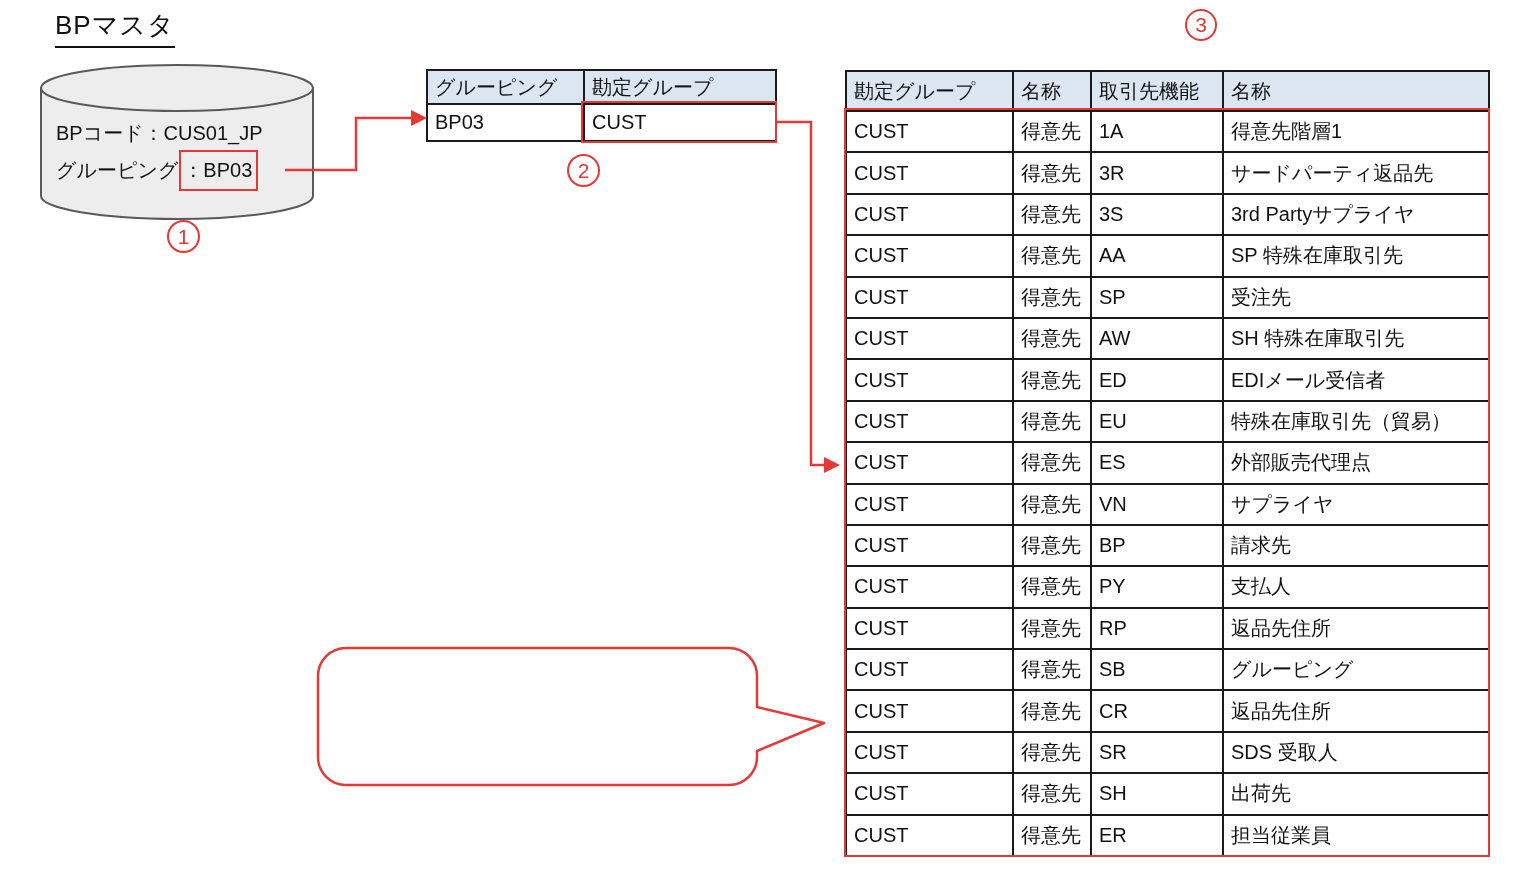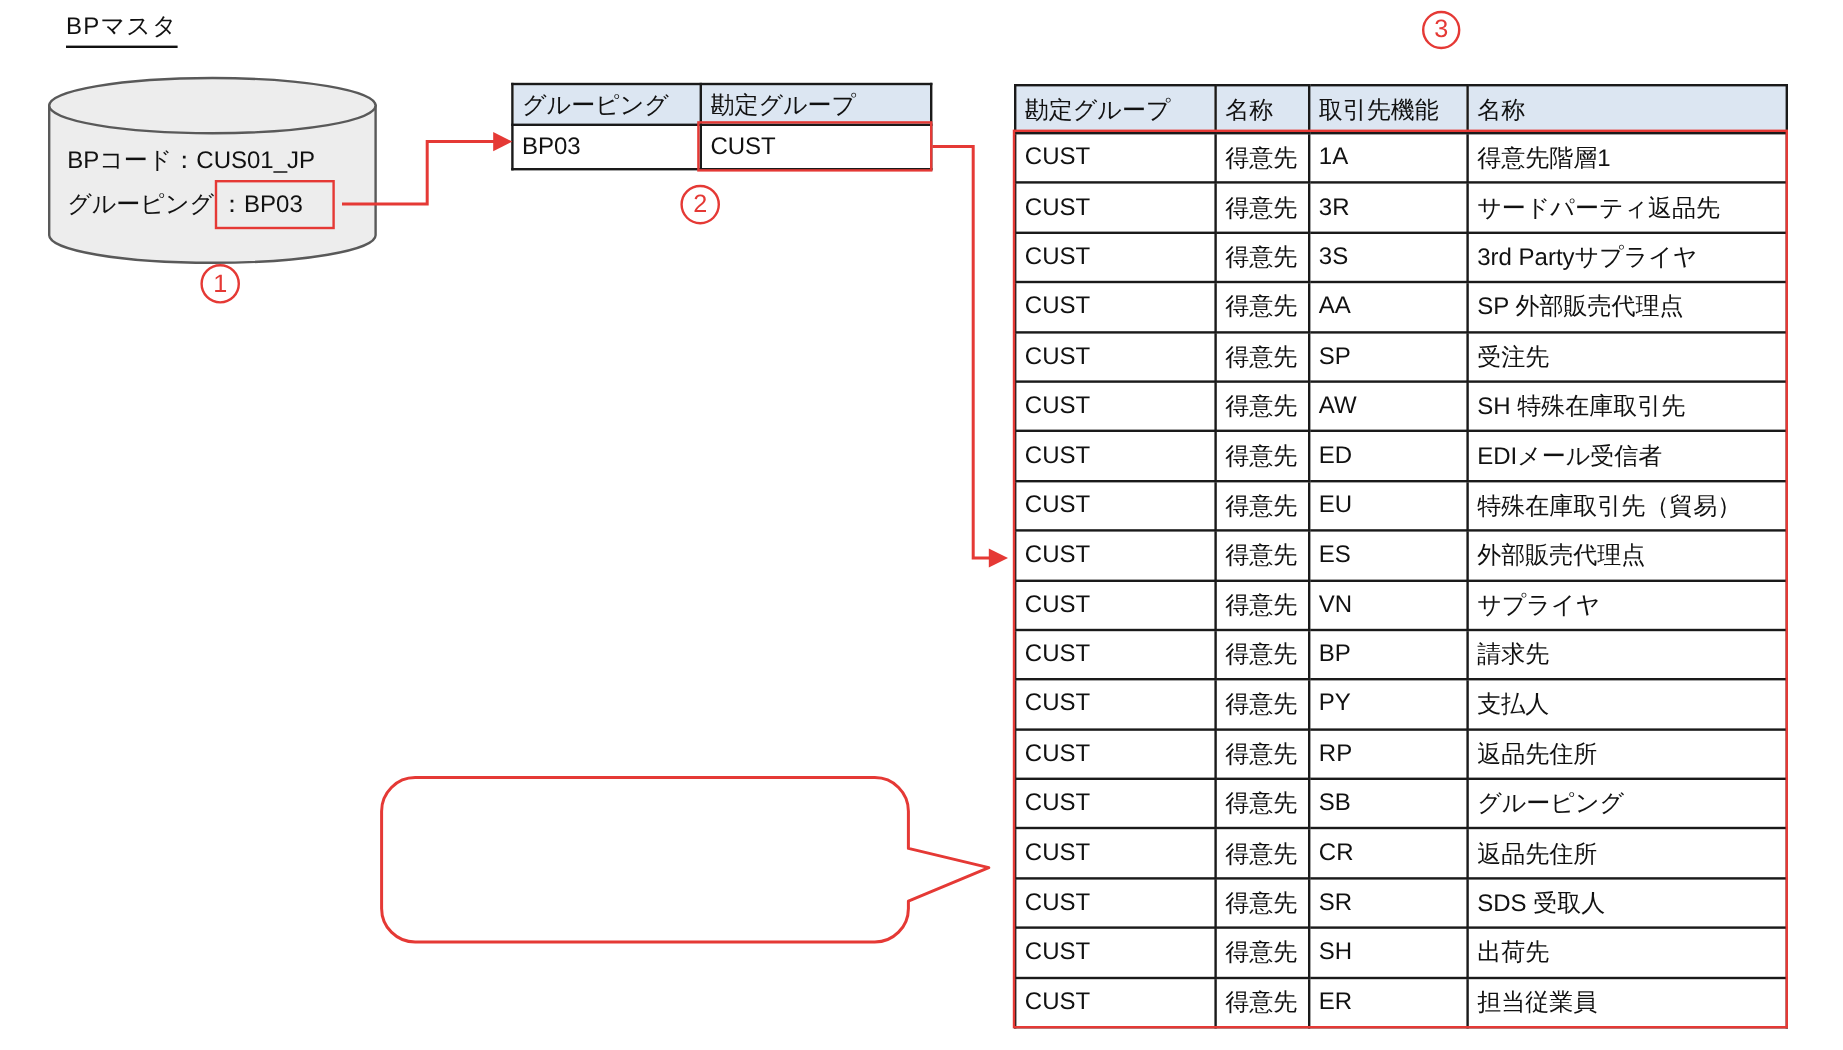--- a/index.html
+++ b/index.html
@@ -4,33 +4,33 @@
 <style>
   * { margin:0; padding:0; box-sizing:border-box; }
   html,body { background:#fff; }
   .canvas {
     position:relative; width:1536px; height:875px; background:#ffffff;
     font-family:"Liberation Sans","DejaVu Sans",sans-serif; color:#111;
     overflow:hidden;
   }
   .abs { position:absolute; }
   .title {
-    font-size:20px; letter-spacing:1px; color:#111;
+    font-size:26px; letter-spacing:1px; color:#111;
     border-bottom:2px solid #111; padding-bottom:3px; white-space:nowrap;
   }
   .badge {
     width:33px; height:33px; border:2.5px solid #e53935; border-radius:50%;
     color:#e53935; display:flex; align-items:center; justify-content:center;
     font-size:21px; background:transparent;
   }
   
   .cyl-text { font-size:20px; color:#111; white-space:nowrap;text-align:center; }
   .cyl-line2 { display:flex; align-items:center; }
   .red-box {
-    border:2.5px solid #e53935; padding:5px 25px 5px 2px; margin-left:1px;
+    border:2.5px solid #e53935; padding:5px 4px 5px 2px; margin-left:1px;
     white-space:nowrap;
   }
   
   table { border-collapse:collapse; table-layout:fixed; background:#fff; }
   th, td {
     border:2px solid #1a1a1a; text-align:left; vertical-align:middle;
     padding:0 0 0 7px; font-weight:normal; font-size:20px; color:#111;
     overflow:hidden; white-space:nowrap;
   }
   thead th { background:#dce6f2; }
@@ -129,21 +129,21 @@
         <tr>
           <td>CUST</td>
           <td>得意先</td>
           <td>3S</td>
           <td>3rd Partyサプライヤ</td>
         </tr>
         <tr>
           <td>CUST</td>
           <td>得意先</td>
           <td>AA</td>
-          <td>SP 外部販売代理点</td>
+          <td>SP 特殊在庫取引先</td>
         </tr>
         <tr>
           <td>CUST</td>
           <td>得意先</td>
           <td>SP</td>
           <td>受注先</td>
         </tr>
         <tr>
           <td>CUST</td>
           <td>得意先</td>

